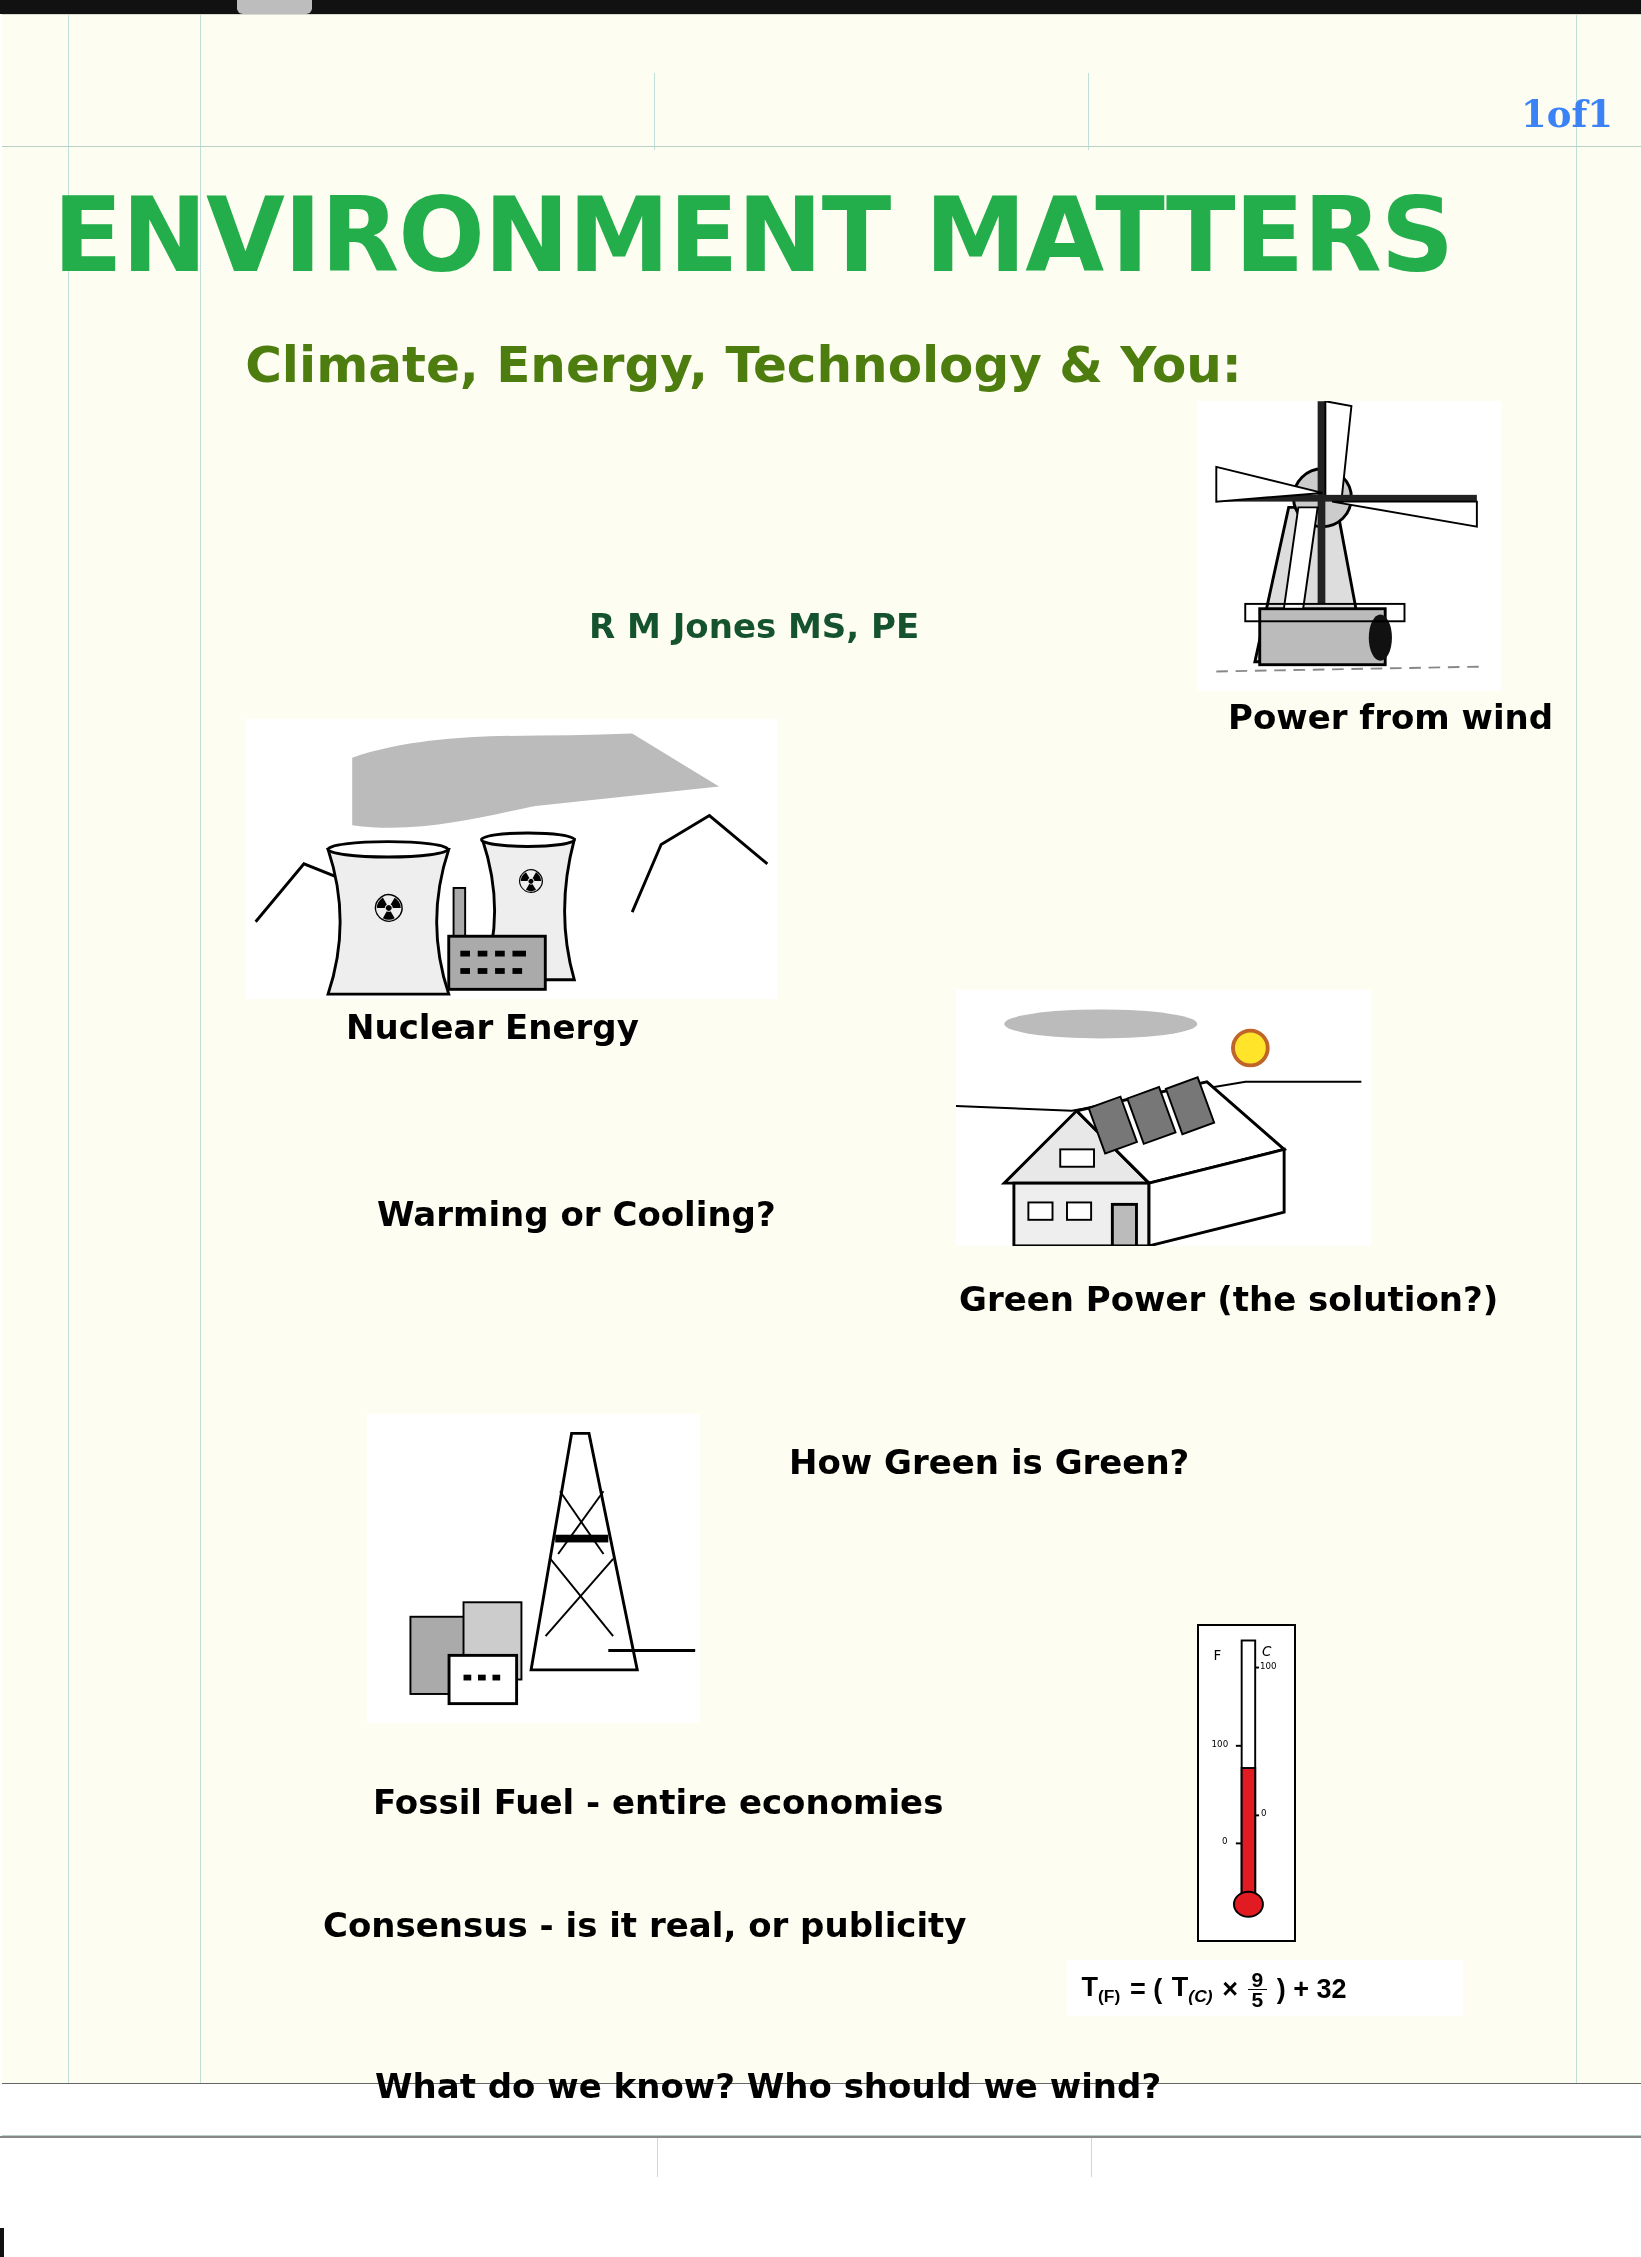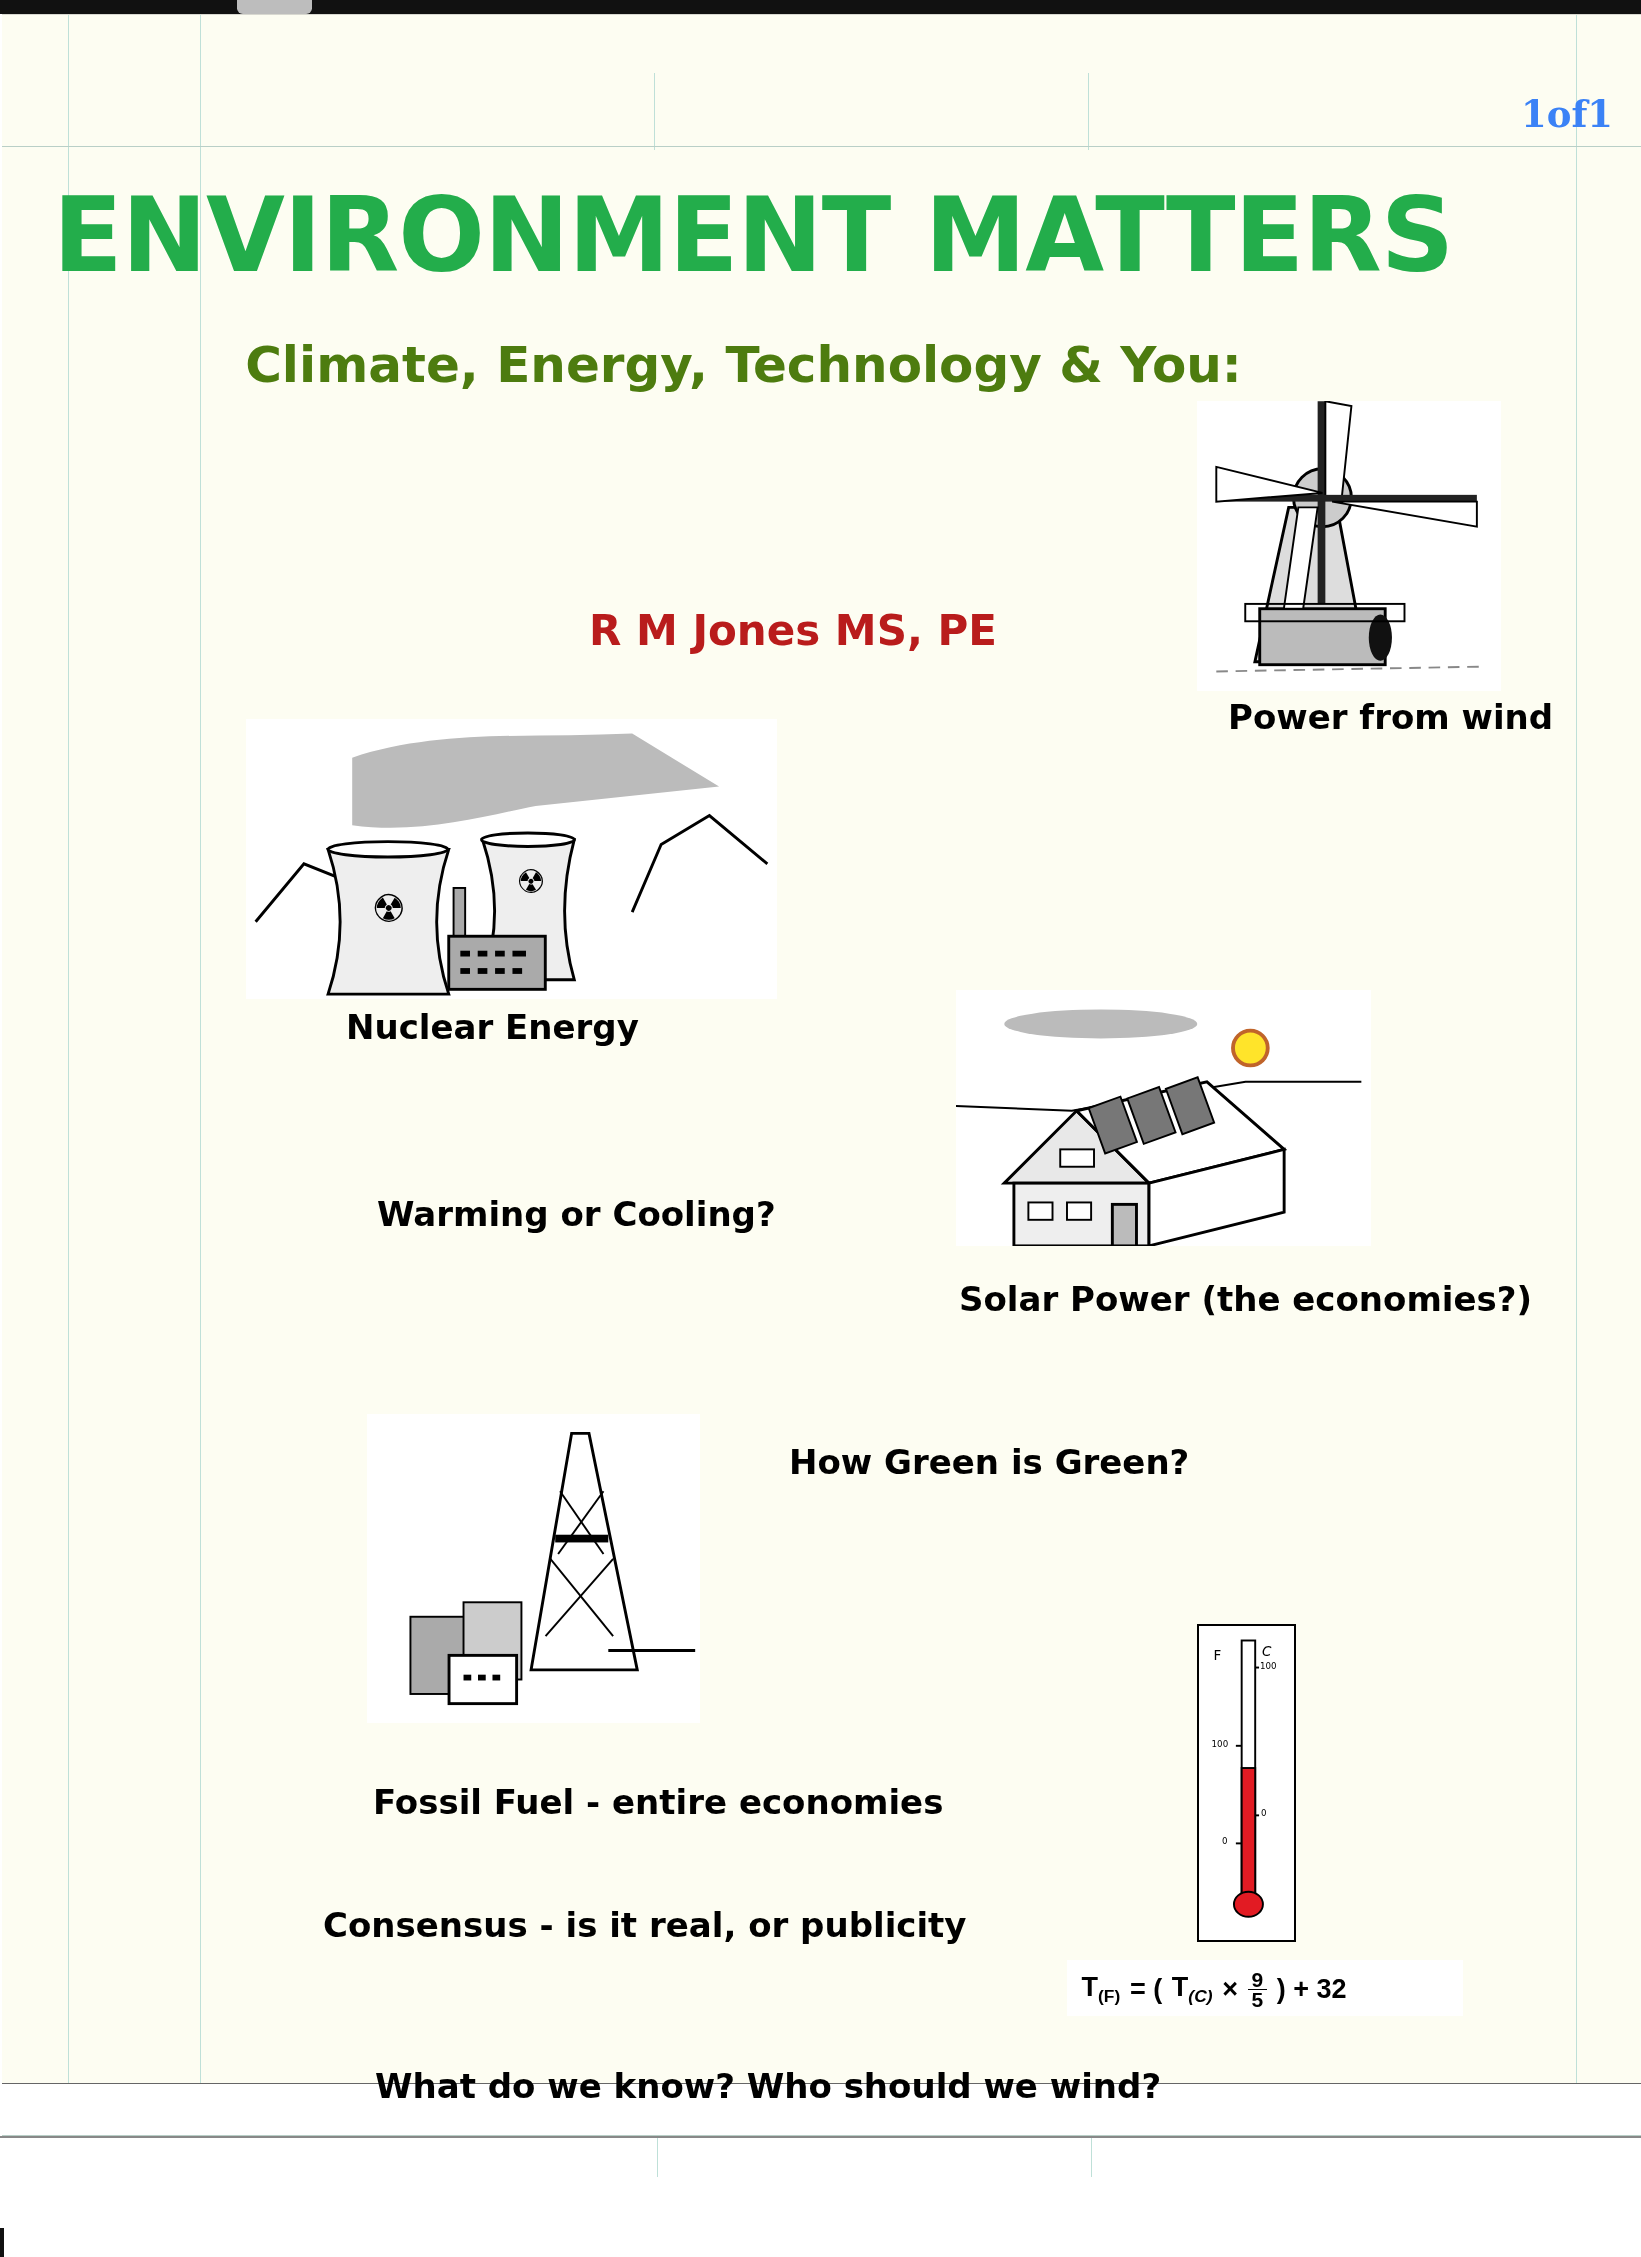--- a/index.html
+++ b/index.html
@@ -12,21 +12,21 @@
   .vline{position:absolute;width:1px;background:#bfe0d8;}
   .hline{position:absolute;height:1.9px;background:#b9cfc7;}
   .bottomwhite{position:absolute;left:0;top:2084px;width:1641px;height:174px;background:#fff;}
   .bottomwhite .edge{position:absolute;left:0;top:0;width:3.9px;height:174px;background:#111;}
 
   .pagenum{position:absolute;left:1521px;top:92px;font-family:"DejaVu Serif",serif;font-weight:bold;font-size:37px;color:#3b82f6;}
   .title{position:absolute;left:53px;top:183px;width:1506px;font-family:"DejaVu Sans",sans-serif;font-weight:bold;
          font-size:104px;letter-spacing:-1px;color:#23ad4b;transform:scaleX(0.98);transform-origin:left top;line-height:1;}
   .subtitle{position:absolute;left:203px;top:333px;width:1081px;text-align:center;font-family:"DejaVu Sans",sans-serif;
             font-weight:bold;color:#4d7c0f;font-size:50px;line-height:64px;}
-  .author{position:absolute;left:589px;top:606px;font-family:"DejaVu Sans",sans-serif;font-weight:bold;font-size:42px;color:#b91c1c;}
+  .author{position:absolute;left:589px;top:606px;font-family:"DejaVu Sans",sans-serif;font-weight:bold;font-size:34px;color:#14532d;}
   .caption{position:absolute;font-family:"DejaVu Sans",sans-serif;font-weight:bold;font-size:34px;color:#000;white-space:nowrap;}
 
   .illus{position:absolute;background:#fff;}
   .formula{position:absolute;left:1067px;top:1960px;width:396px;height:56px;background:#fff;}
 </style>
 </head>
 <body>
 
 <div class="topbar">
     <div class="clip"></div>
@@ -111,21 +111,21 @@
     <rect x="185" y="105" width="35" height="50" fill="#777" stroke="#000" stroke-width="2" transform="rotate(-20 202 130)"></rect>
     <rect x="225" y="95" width="35" height="50" fill="#777" stroke="#000" stroke-width="2" transform="rotate(-20 242 120)"></rect>
     <rect x="60" y="200" width="140" height="65" fill="#eee" stroke="#000" stroke-width="3"></rect>
     <polygon points="200,200 340,165 340,230 200,265" fill="#fff" stroke="#000" stroke-width="3"></polygon>
     <rect x="75" y="220" width="25" height="18" fill="#fff" stroke="#000" stroke-width="2"></rect>
     <rect x="115" y="220" width="25" height="18" fill="#fff" stroke="#000" stroke-width="2"></rect>
     <rect x="162" y="222" width="25" height="43" fill="#bbb" stroke="#000" stroke-width="3"></rect>
     <rect x="108" y="165" width="35" height="18" fill="#fff" stroke="#000" stroke-width="2"></rect>
   </svg>
 </div>
-<div class="caption" style="left:959px;top:1279px;">Solar Power (the economies?)</div>
+<div class="caption" style="left:959px;top:1279px;">Green Power (the solution?)</div>
 
 <div class="caption" style="left:377px;top:1194px;">Warming or Cooling?</div>
 <div class="caption" style="left:789px;top:1442px;">How Green is Green?</div>
 
 <div class="illus" style="left:367px;top:1414px;width:333px;height:309px;">
   <svg width="333" height="309" viewBox="0 0 345 320">
     <polygon points="212,20 230,20 280,265 170,265" fill="none" stroke="#000" stroke-width="3"></polygon>
     <line x1="190" y1="150" x2="255" y2="230" stroke="#000" stroke-width="2"></line>
     <line x1="255" y1="150" x2="185" y2="230" stroke="#000" stroke-width="2"></line>
     <line x1="200" y1="80" x2="245" y2="145" stroke="#000" stroke-width="2"></line>

